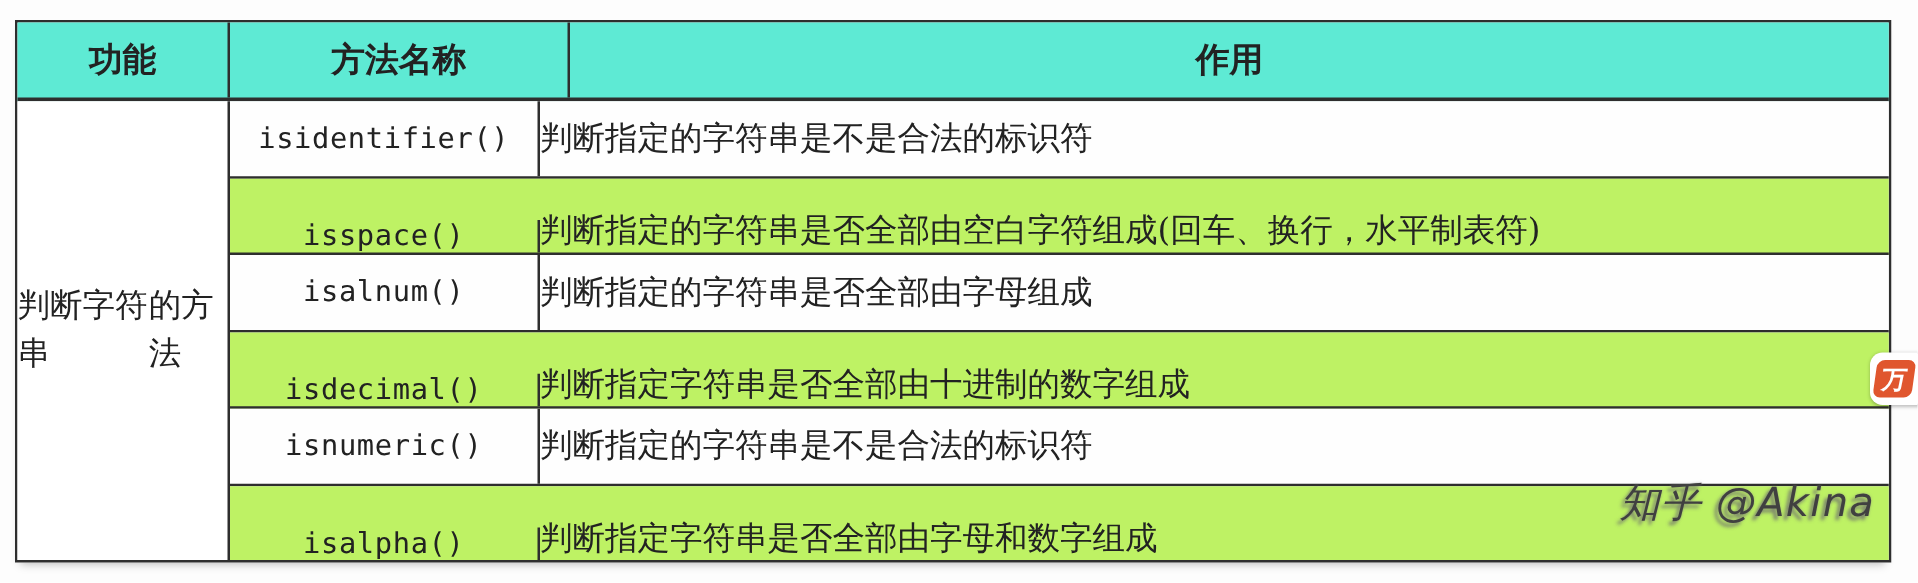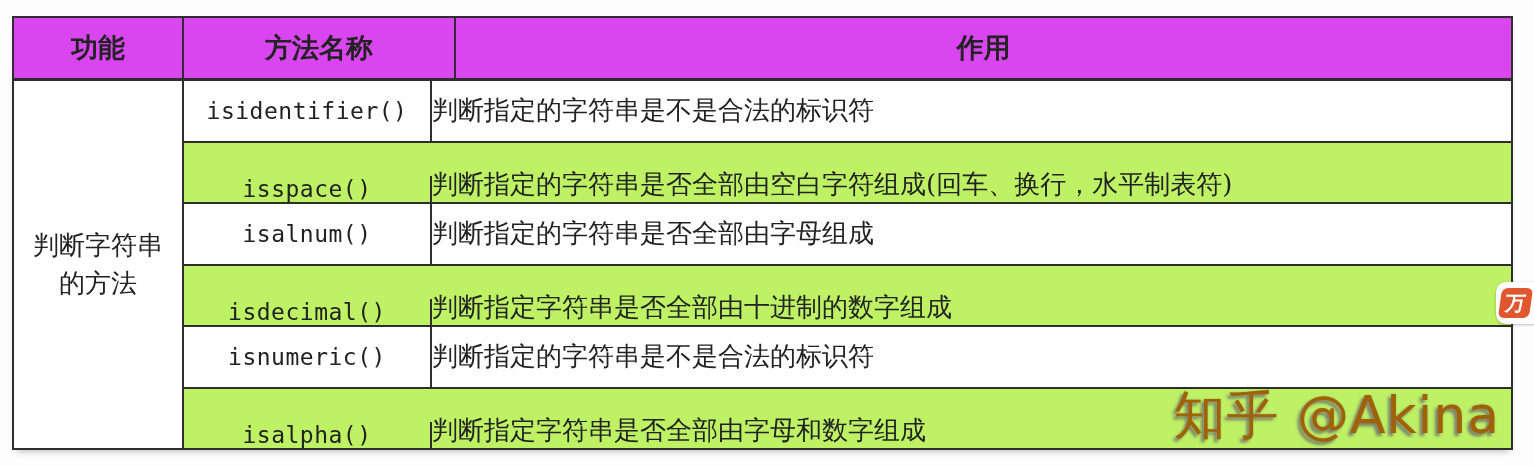--- a/index.html
+++ b/index.html
@@ -23,42 +23,42 @@
     box-sizing: border-box;
     border: 2px solid #2e2e2e;
     display: flex;
     flex-direction: column;
     background: #fff;
     box-shadow: 0 5px 7px -4px rgba(0,0,0,0.28);
   }
   .header-row {
     display: flex;
     height: 60px;
-    background: #d946ef;
+    background: #5eead4;
     border-bottom: 3px solid #2e2e2e;
     font-weight: bold;
     font-size: 27px;
   }
   .hcell {
     display: flex;
     align-items: center;
     justify-content: center;
     box-sizing: border-box;
   }
   .col-function { width: 170px; border-right: 2px solid #2e2e2e; }
   .col-method   { width: 272px; border-right: 2px solid #2e2e2e; }
   .col-purpose  { flex: 1; }
 
   .table-body { flex: 1; display: flex; min-height: 0; }
   .category-cell {
     width: 170px;
     box-sizing: border-box;
     border-right: 2px solid #2e2e2e;
     display: flex;
-    flex-direction: column;
+    flex-direction: row;
     align-items: center;
     justify-content: center;
     font-size: 26px;
     line-height: 1.45;
     background: #fff;
     text-align: left;
   }
   .rows { flex: 1; display: flex; flex-direction: column; }
   .t-row {
     flex: 1;
@@ -86,26 +86,27 @@
     box-sizing: border-box;
     font-size: 26px;
   }
 
   
   .watermark {
     position: absolute;
     top: 381px;
     right: 34px;
     font-family: "DejaVu Sans", "Liberation Sans", sans-serif;
-    font-size: 52px;
-    color: #a16207;
+    font-size: 32px;
+    color: #404040;
     text-shadow: -3px 3px 3px rgba(110,110,110,0.85), 0 0 2px rgba(130,130,130,0.6);
     z-index: 5;
     letter-spacing: 1px;
     white-space: nowrap;
+    font-style: italic;
   }
 
   
   .badge {
     position: absolute;
     top: 282px;
     right: -14px;
     width: 52px;
     height: 42px;
     background: #ffffff;

